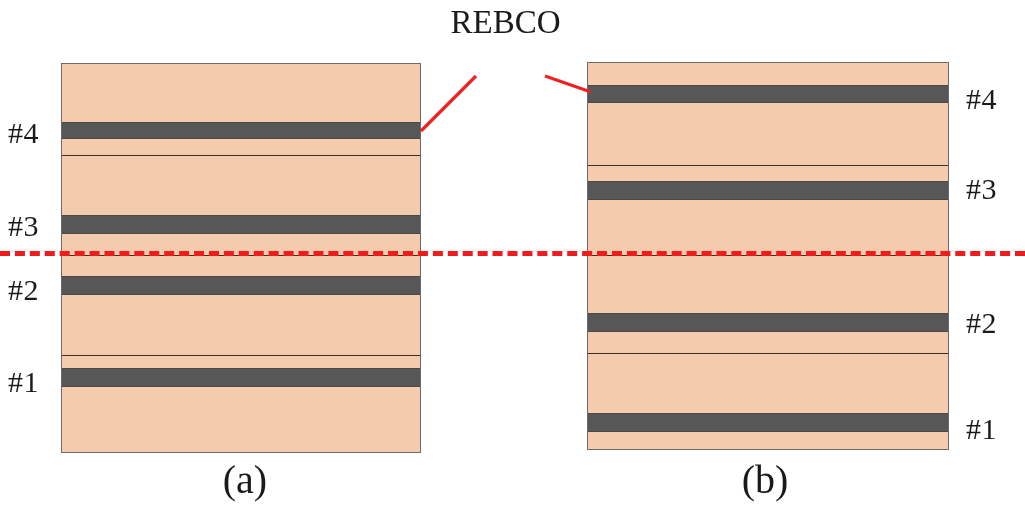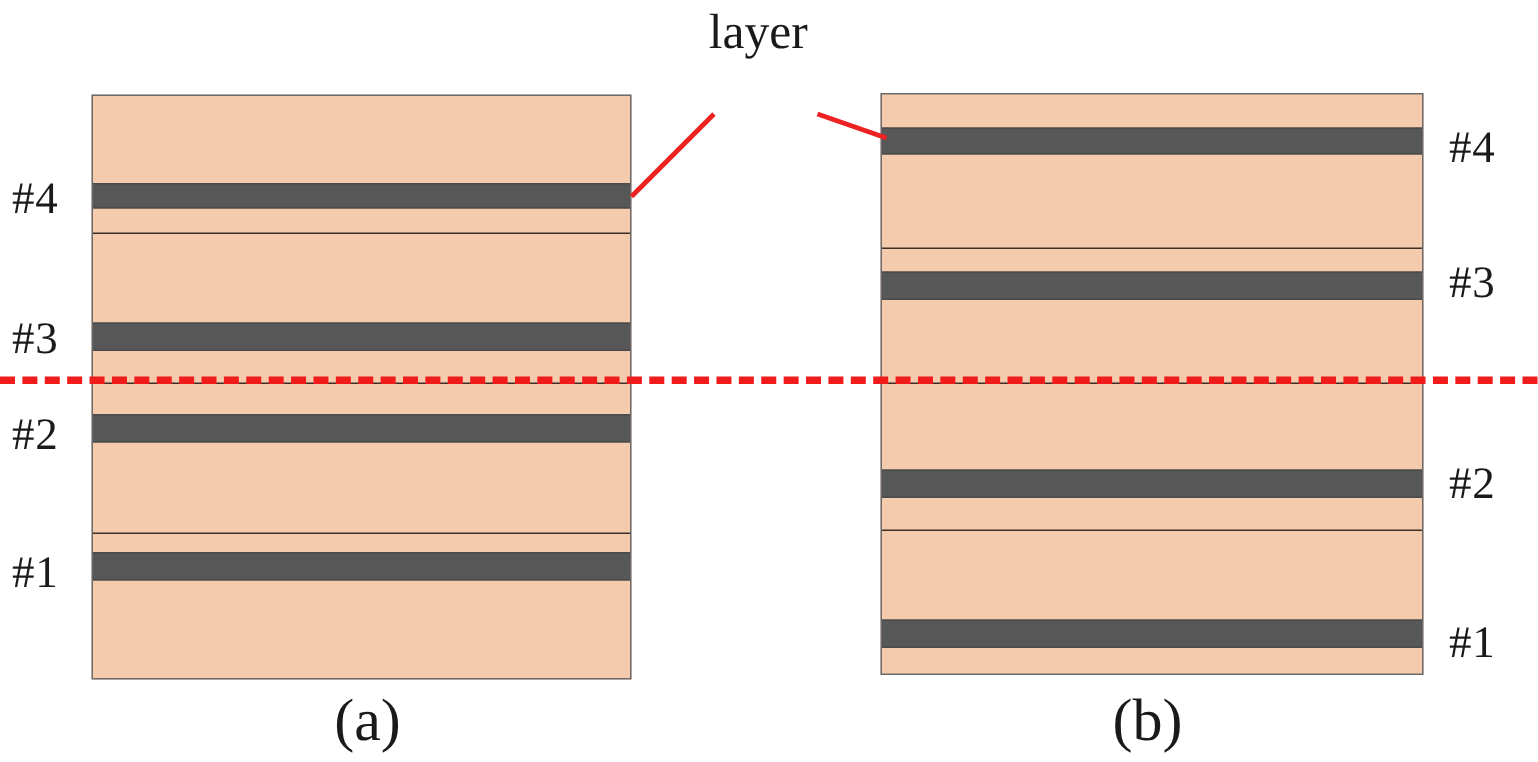--- a/index.html
+++ b/index.html
@@ -151,21 +151,21 @@
   </div>
 
   <div class="layer-label" style="left:966px; top:84px;">#4</div>
   <div class="layer-label" style="left:966px; top:174px;">#3</div>
   <div class="layer-label" style="left:966px; top:308px;">#2</div>
   <div class="layer-label" style="left:966px; top:414px;">#1</div>
 
   <div id="midplane"></div>
 
   <div id="callout-text">
-    <span class="callout-line">layer</span>
+    <span class="callout-line">REBCO</span>
   </div>
 
   <svg id="leaders" viewBox="0 0 1025 508">
     <line x1="476" y1="76" x2="421" y2="131" stroke="#ee2222" stroke-width="3.2"></line>
     <line x1="545" y1="76" x2="591" y2="92" stroke="#ee2222" stroke-width="3.2"></line>
   </svg>
 
   <div class="panel-caption" id="caption-a">(a)</div>
   <div class="panel-caption" id="caption-b">(b)</div>
 

